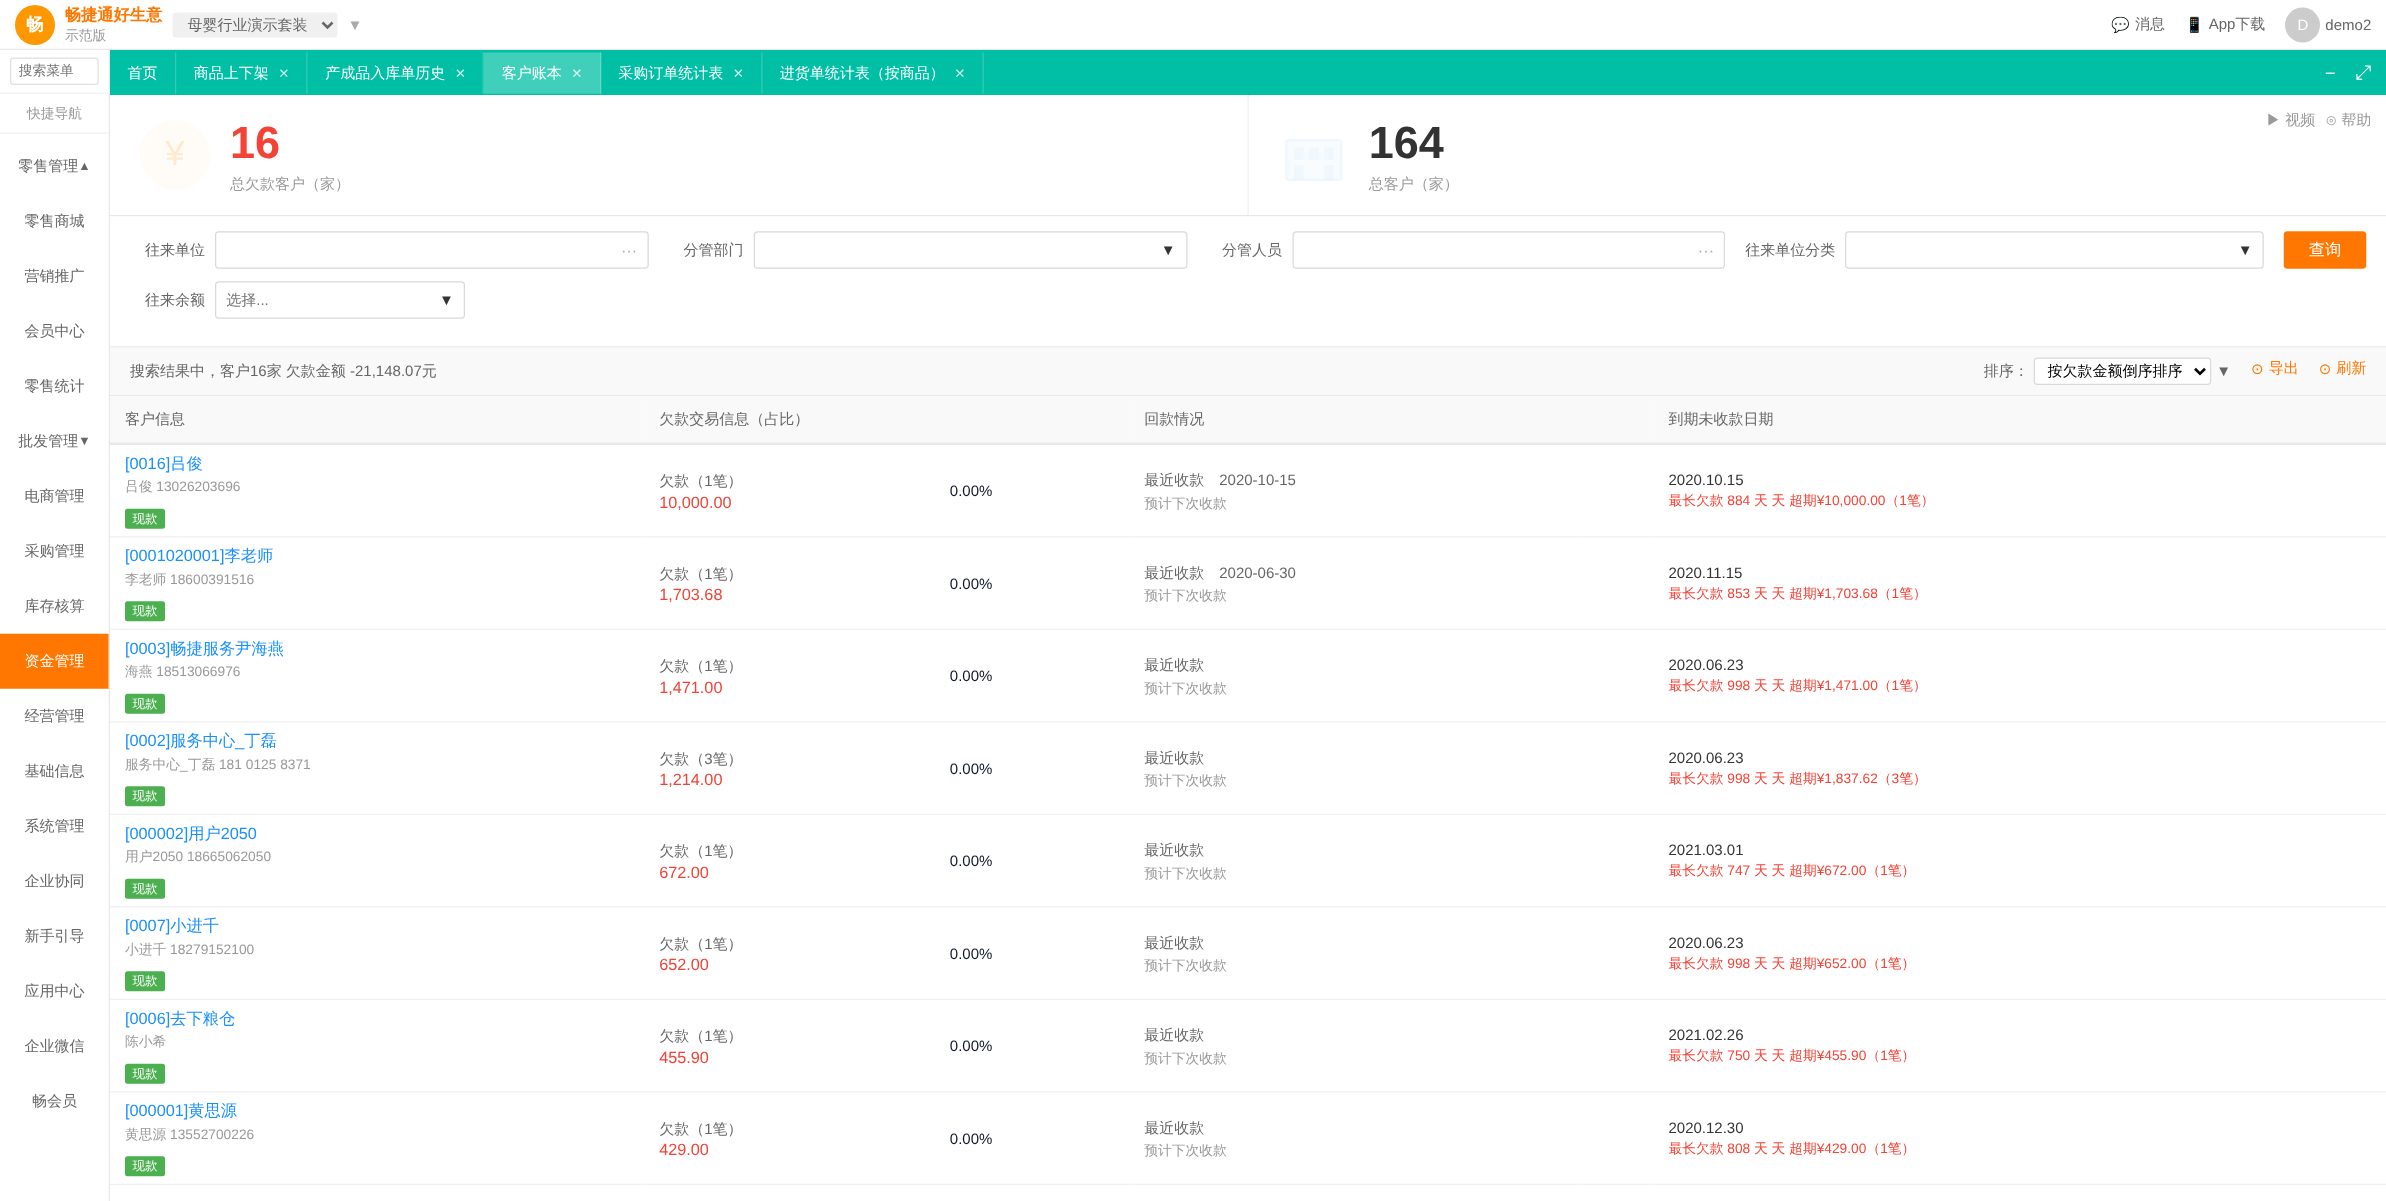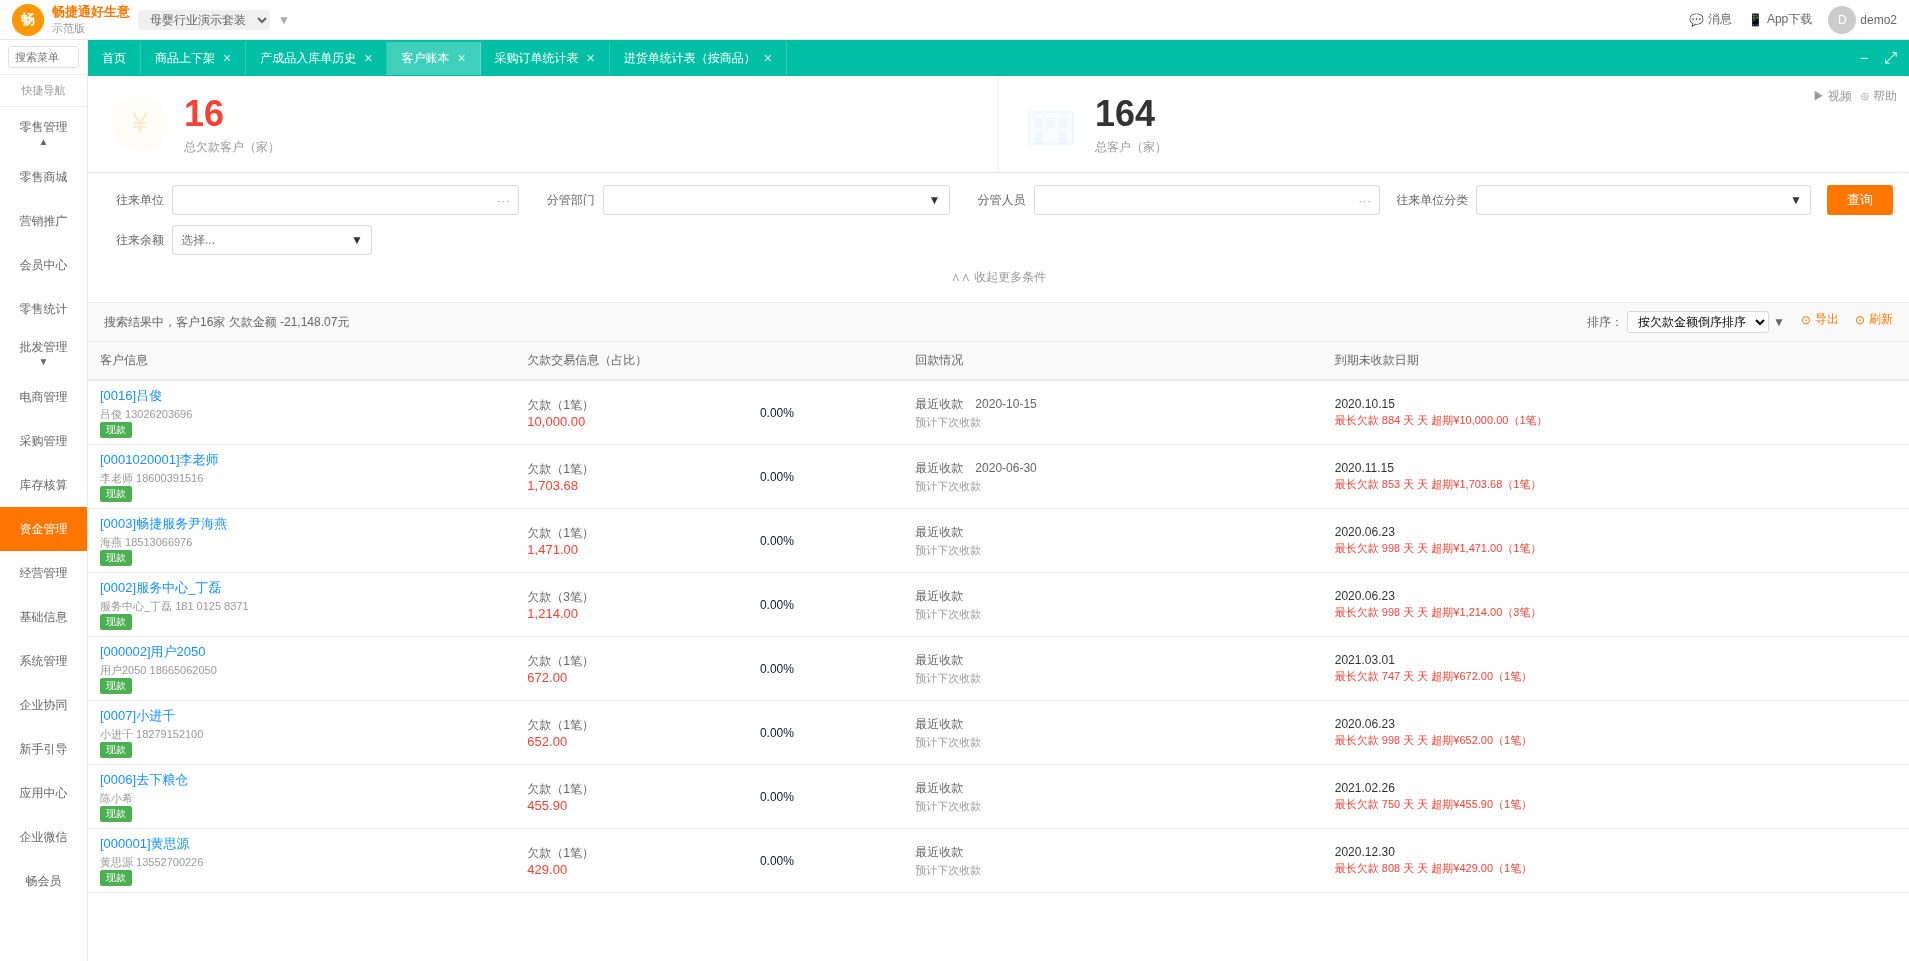--- a/index.html
+++ b/index.html
@@ -29,21 +29,21 @@
     
     .layout { display: flex; height: calc(100vh - 40px); }
     .sidebar {
       width: 88px; background: #fff;
       border-right: 1px solid #e8e8e8;
       display: flex; flex-direction: column;
       overflow-y: auto;
     }
     .sidebar-section { padding: 4px 0; }
     .sidebar-item {
-      display: flex; flex-direction: column;
+      display: flex; flex-direction: row;
       align-items: center; justify-content: center;
       padding: 8px 4px; cursor: pointer;
       font-size: 12px; color: #666;
       transition: background 0.2s;
       min-height: 44px;
     }
     .sidebar-item.active { background: #ff7700; color: #fff; }
     .sidebar-search {
       padding: 6px 8px;
       border-bottom: 1px solid #f0f0f0;
@@ -154,21 +154,21 @@
       border-bottom: 1px solid #e8e8e8;
     }
     .data-table td {
       padding: 6px 12px; vertical-align: middle;
       border-bottom: 1px solid #f0f0f0; font-size: 12px;
     }
     .customer-name { color: #1890ff; cursor: pointer; font-size: 13px; font-weight: 500; }
     .customer-info { font-size: 11px; color: #999; margin-top: 2px; }
     .tag-xianjin { 
       display: inline-block; background: #4caf50; color: #fff;
-      font-size: 10px; padding: 1px 6px; border-radius: 2px; margin-top: 0;
+      font-size: 10px; padding: 1px 6px; border-radius: 2px; margin-top: 10px;
     }
     .amount-red { color: #f44336; font-size: 13px; }
     .amount-pct { color: #0f172a; font-size: 12px; margin-left: 8px; }
     .recent-pay { font-size: 12px; color: #666; }
     .next-pay { font-size: 11px; color: #999; margin-top: 2px; }
     .due-date { font-size: 12px; color: #333; }
     .overdue-info { font-size: 11px; color: #f44336; margin-top: 2px; }
     .overdue-link { color: #f44336; cursor: pointer; }
 
     .scrollbar-thin::-webkit-scrollbar { width: 4px; }
@@ -380,24 +380,20 @@
       </div>
       <div class="filter-row">
         <div class="filter-group">
           <span class="filter-label">往来余额</span>
           <div class="filter-select" style="max-width:200px;">
             <input type="text" style="border: none; outline: none; flex: 1 1 0%; font-size: 12px; background: transparent; color: rgb(170, 170, 170);" placeholder="选择...">
             <span>▼</span>
           </div>
         </div>
       </div>
-      <div class="filter-collapse">
-        <span>∧∧</span>
-        <span>收起更多条件</span>
-      </div>
     </div>
 
     <div class="result-summary">
       <span class="result-text">搜索结果中，客户16家    欠款金额 -21,148.07元</span>
       <div class="result-actions">
         <div class="result-sort">
           <span>排序：</span>
           <select class="sort-select">
             <option>按欠款金额倒序排序</option>
           </select>
@@ -519,21 +515,21 @@
     </td>
     <td>
       <div class="recent-pay">最近收款</div>
       <div class="next-pay">预计下次收款</div>
     </td>
     <td></td>
     <td>
       <div class="due-date">2020.06.23</div>
       <div class="overdue-info">
         最长欠款 998 天 天
-        <span class="overdue-link">超期¥1,214.00（3笔）</span>
+        <span class="overdue-link">超期¥1,837.62（3笔）</span>
       </div>
     </td>
   </tr>
             <tr>
     <td>
       <div class="customer-name">[000002]用户2050</div>
       <div class="customer-info">用户2050  18665062050</div>
       <span class="tag-xianjin">现款</span>
     </td>
     <td>

